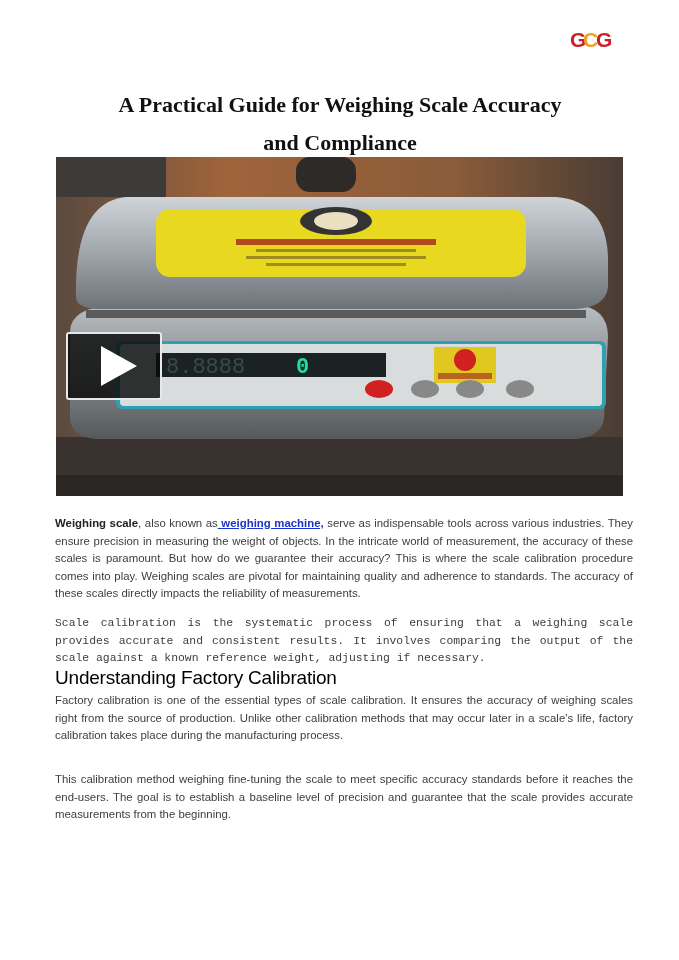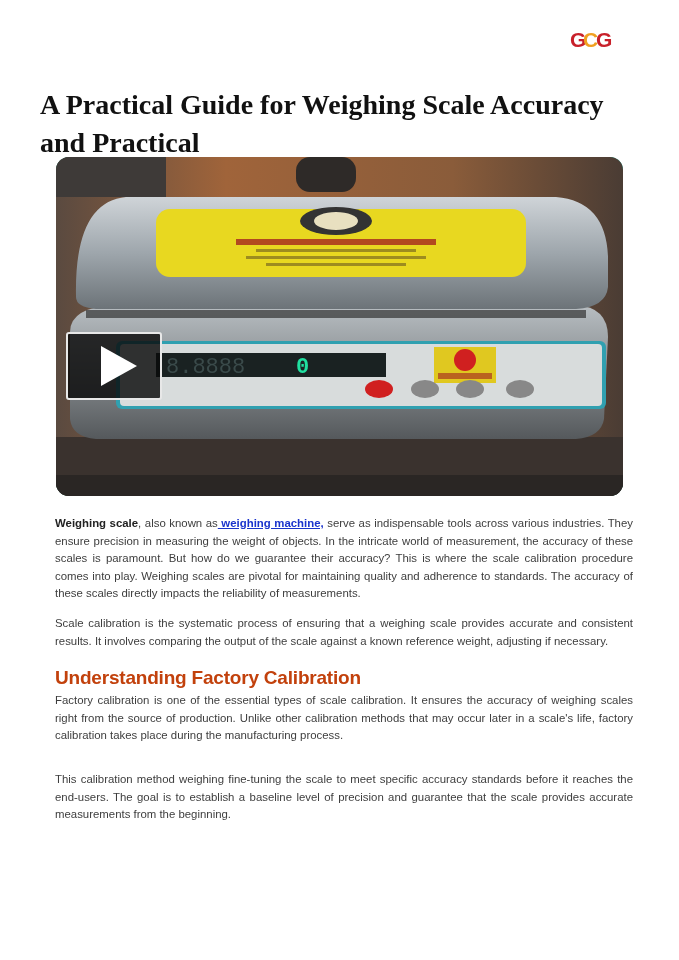--- a/index.html
+++ b/index.html
@@ -1,41 +1,41 @@
 <!DOCTYPE html>
 <html><head>
 <meta charset="utf-8">
 <style>
   html, body { margin: 0; padding: 0; background: #ffffff; }
   body { width: 679px; height: 960px; position: relative; overflow: hidden; font-family: "Liberation Sans", sans-serif; color: #333; }
   .logo { position: absolute; left: 570px; top: 26px; width: 42px; height: 26px; }
-  .title { position: absolute; left: 40px; width: 600px; top: 86px; font-family: "Liberation Serif", serif; font-weight: bold; font-size: 28px; line-height: 38px; color: #111; margin: 0; }
-  .hero { position: absolute; left: 56px; top: 157px; width: 567px; height: 339px; overflow: hidden; background: #14b8a6; border-radius: 13px; }
+  .title { position: absolute; left: 40px; width: 600px; top: 86px; text-align: center; font-family: "Liberation Serif", serif; font-weight: bold; font-size: 22px; line-height: 38px; color: #111; margin: 0; }
+  .hero { position: absolute; left: 56px; top: 157px; width: 567px; height: 339px; overflow: hidden; background: #14b8a6; }
   .hero svg { display: block; }
   .play { position: absolute; left: 10px; top: 175px; width: 96px; height: 68px; border: 2px solid #e8e8e8; border-radius: 3px; background: rgba(10,10,10,0.82); box-sizing: border-box; cursor: pointer; }
   .play .tri { position: absolute; left: 33px; top: 12px; width: 0; height: 0; border-left: 36px solid #fff; border-top: 20px solid transparent; border-bottom: 20px solid transparent; }
   .body-text { position: absolute; left: 55px; width: 578px; font-size: 11.4px; line-height: 17.6px; color: #3d3d3d; text-align: justify; margin: 0; }
   .body-text b { color: #222; }
   .link { color: #1a33cc; font-weight: bold; text-decoration: underline; }
-  .h2 { position: absolute; left: 55px; top: 667px; font-size: 19px; color: #c2410c; margin: 0; font-weight: bold; letter-spacing: -0.2px; }
+  .h2 { position: absolute; left: 55px; top: 667px; font-size: 19px; color: #000000; margin: 0; font-weight: normal; letter-spacing: -0.2px; }
 </style>
 </head>
 <body>
 
 <div class="logo">
   <svg width="42" height="26" viewBox="0 0 42 26">
     <text x="0" y="21" font-family="Liberation Sans, sans-serif" font-weight="bold" font-size="21" fill="#c8202a">G</text>
     <text x="13" y="21" font-family="Liberation Sans, sans-serif" font-weight="bold" font-size="21" fill="#f0a020">C</text>
     <text x="26" y="21" font-family="Liberation Sans, sans-serif" font-weight="bold" font-size="21" fill="#c8202a">G</text>
   </svg>
 </div>
 
 <h1 class="title">
   <span>A Practical Guide for Weighing Scale Accuracy</span><br>
-  <span>and Practical</span>
+  <span>and Compliance</span>
 </h1>
 
 <div class="hero">
   <svg width="567" height="339" viewBox="0 0 567 339">
     <defs>
       <linearGradient id="bg" x1="0" y1="0" x2="1" y2="0">
         <stop offset="0" stop-color="#5a4a40"></stop>
         <stop offset="0.3" stop-color="#a0643a"></stop>
         <stop offset="0.7" stop-color="#8a5c3a"></stop>
         <stop offset="1" stop-color="#4a3c34"></stop>
@@ -84,19 +84,19 @@
   </svg>
   <div class="play">
     <div class="tri"></div>
   </div>
 </div>
 
 <p class="body-text" style="top: 515px;">
   <b>Weighing scale</b><span>, also known as</span><a class="link"> weighing machine,</a><span> serve as indispensable tools across various industries. They ensure precision in measuring the weight of objects. In the intricate world of measurement, the accuracy of these scales is paramount. But how do we guarantee their accuracy? This is where the scale calibration procedure comes into play. Weighing scales are pivotal for maintaining quality and adherence to standards. The accuracy of these scales directly impacts the reliability of measurements.</span>
 </p>
 
-<p class="body-text" style="top: 615px;">Scale calibration is the systematic process of ensuring that a weighing scale provides accurate and consistent results. It involves comparing the output of the scale against a known reference weight, adjusting if necessary.</p>
+<p class="body-text" style="top: 615px; font-family: Liberation Mono, monospace;">Scale calibration is the systematic process of ensuring that a weighing scale provides accurate and consistent results. It involves comparing the output of the scale against a known reference weight, adjusting if necessary.</p>
 
 <h2 class="h2">Understanding Factory Calibration</h2>
 
 <p class="body-text" style="top: 692px;">Factory calibration is one of the essential types of scale calibration. It ensures the accuracy of weighing scales right from the source of production. Unlike other calibration methods that may occur later in a scale's life, factory calibration takes place during the manufacturing process.</p>
 
 <p class="body-text" style="top: 771px;">This calibration method weighing fine-tuning the scale to meet specific accuracy standards before it reaches the end-users. The goal is to establish a baseline level of precision and guarantee that the scale provides accurate measurements from the beginning.</p>
 
 </body></html>

